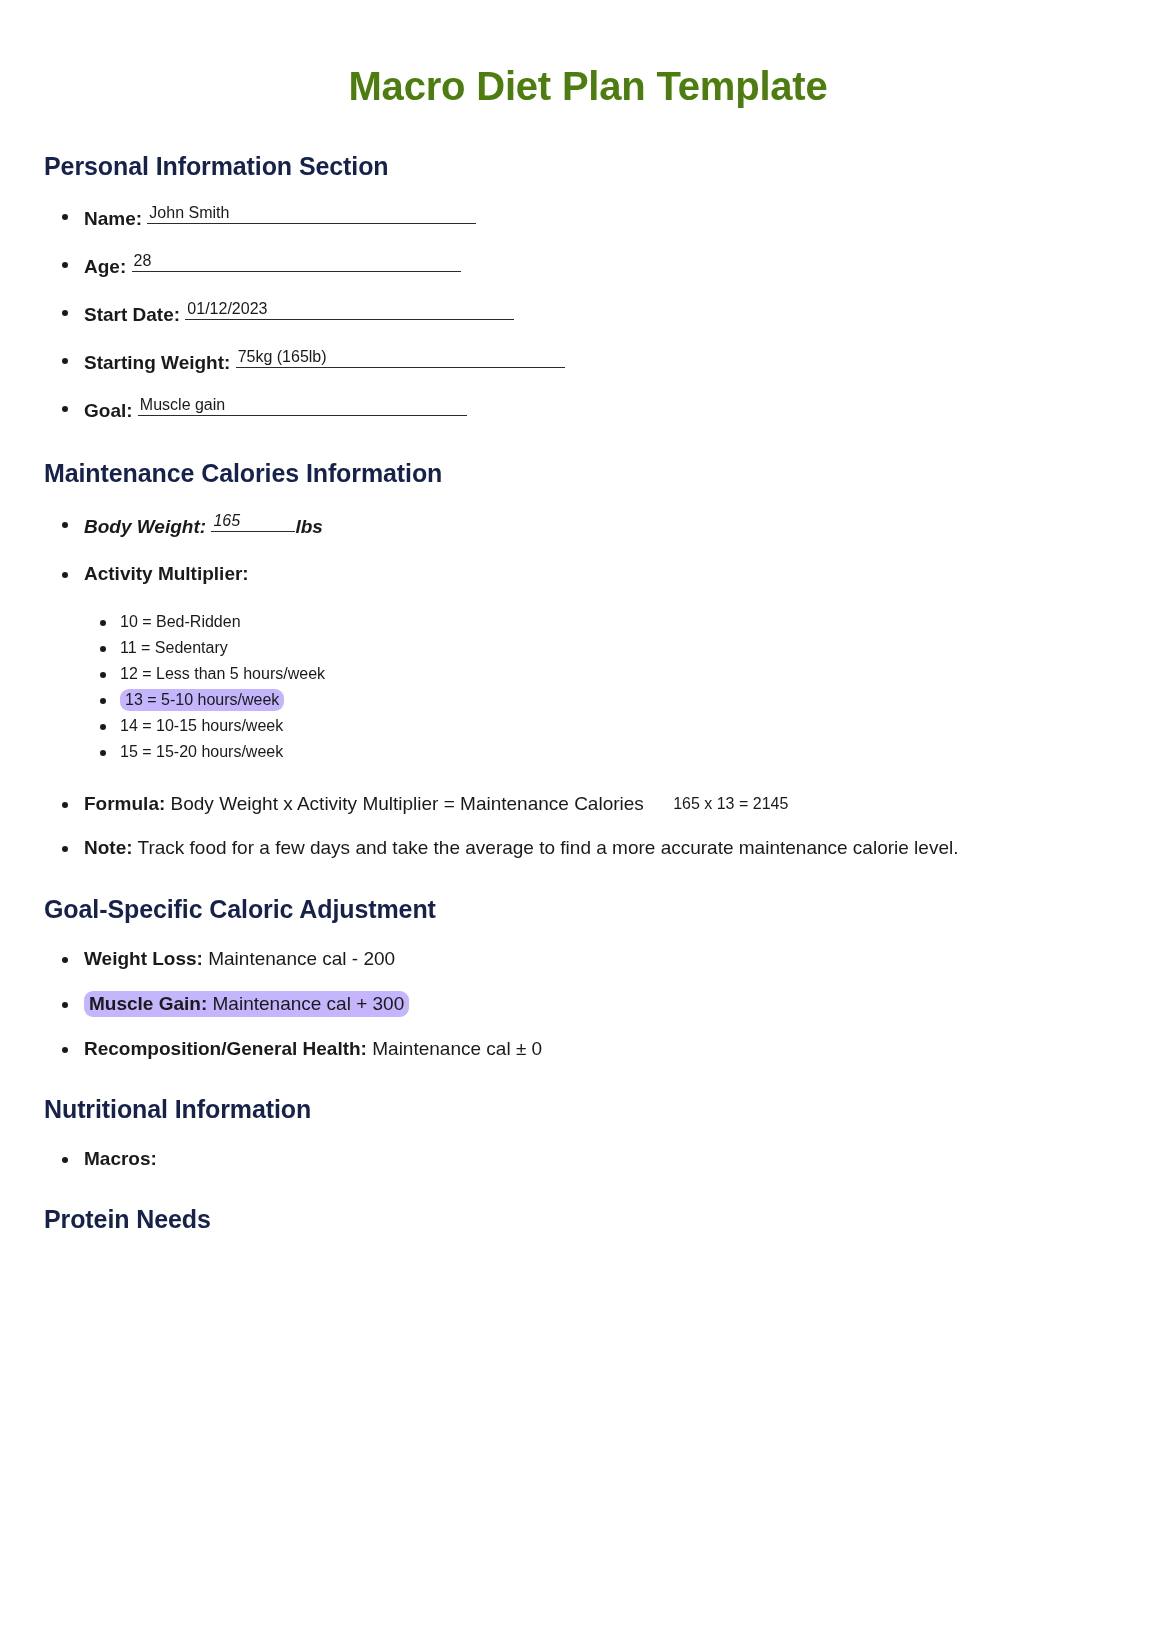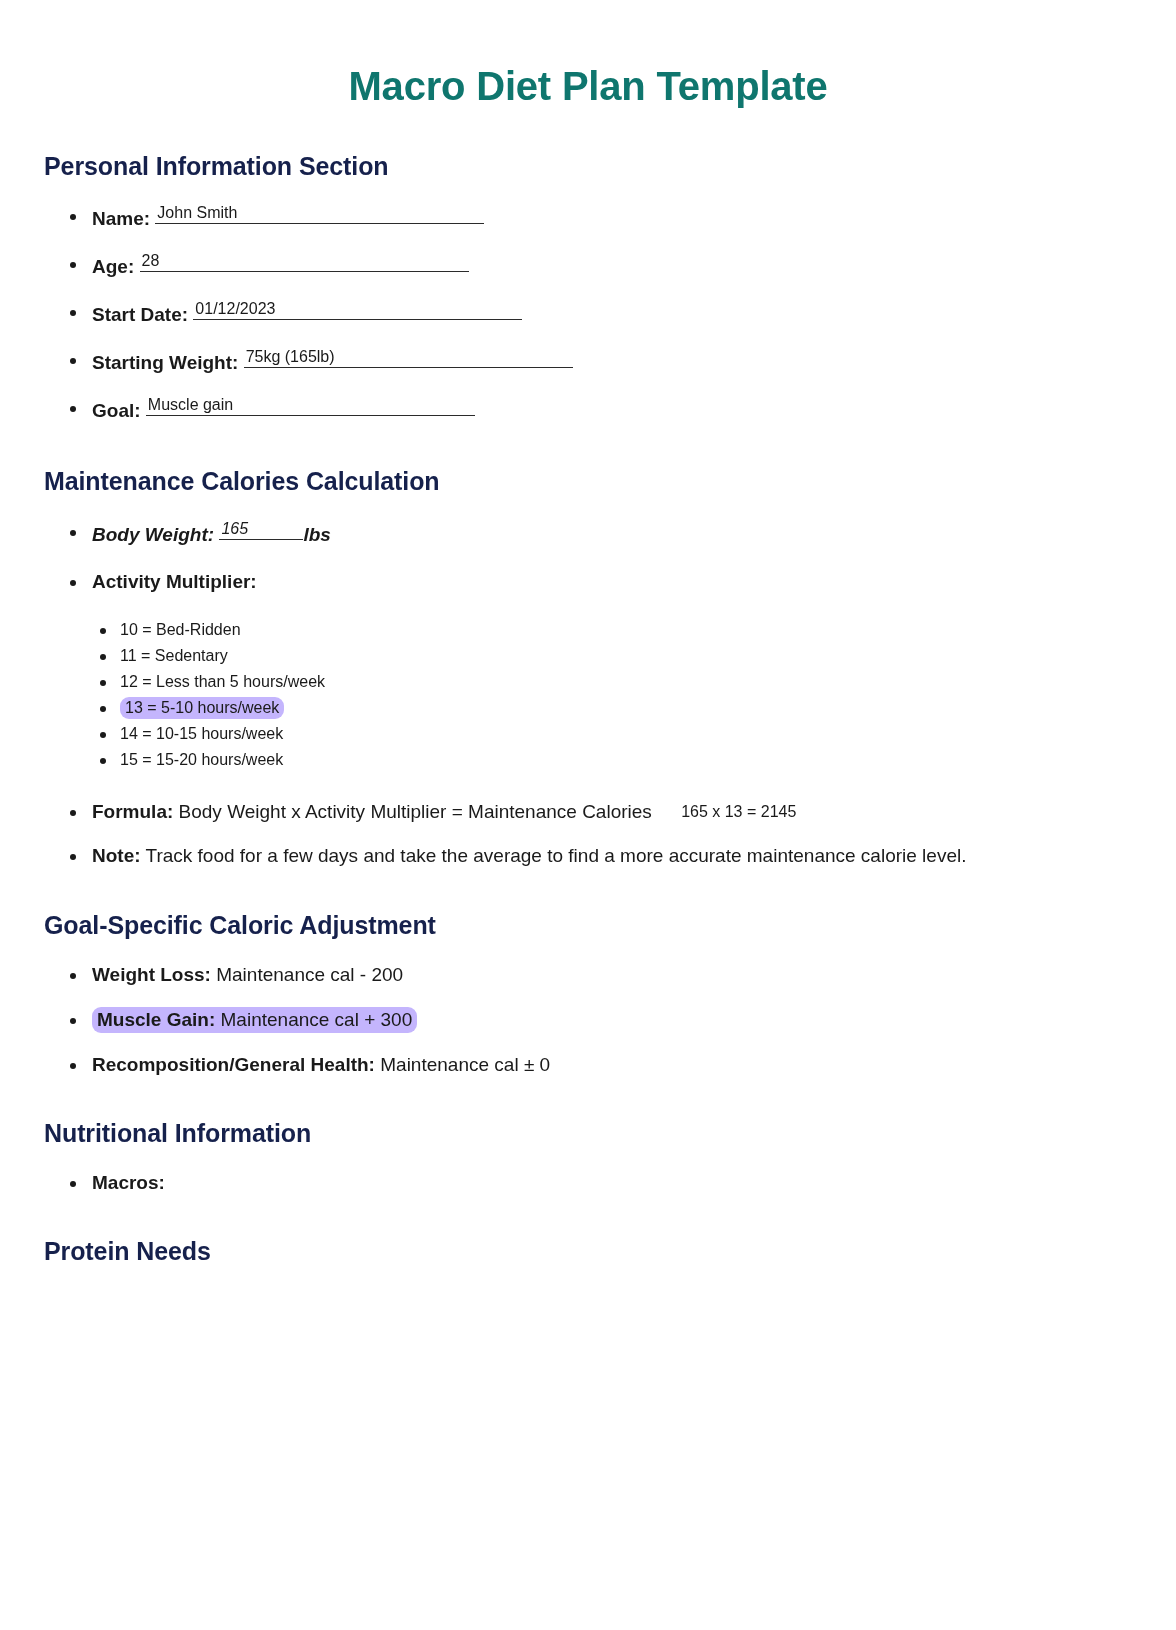--- a/index.html
+++ b/index.html
@@ -19,42 +19,42 @@
     height: 1630px;
     padding: 0;
     box-sizing: border-box;
     position: relative;
     background: #ffffff;
   }
   .doc-title {
     text-align: center;
     font-size: 40px;
     font-weight: bold;
-    color: #0f766e;
+    color: #4d7c0f;
     margin: 0;
     padding-top: 64px;
     letter-spacing: -0.2px;
   }
   .section-heading {
     font-size: 25px;
     font-weight: bold;
     color: #16214c;
     margin: 0;
     padding-left: 44px;
     letter-spacing: -0.1px;
   }
   .h-personal   { padding-top: 43px; }
   .h-maint      { padding-top: 35px; }
   .h-goal       { padding-top: 34px; }
   .h-nutri      { padding-top: 33px; }
   .h-protein    { padding-top: 33px; }
 
   ul.lvl1 {
     list-style: none;
-    margin: 8px;
+    margin: 0;
     padding: 0;
   }
   ul.lvl1 > li {
     position: relative;
     padding-left: 84px;
     font-size: 19px;
     line-height: 26px;
     color: #1a1a1a;
   }
   ul.lvl1 > li::before {
@@ -180,21 +180,21 @@
     <li class="pi-row">
       <span class="lbl">Starting Weight:</span>
       <span class="fill fill-weight">75kg (165lb)</span>
     </li>
     <li class="pi-row">
       <span class="lbl">Goal:</span>
       <span class="fill fill-goal">Muscle gain</span>
     </li>
   </ul>
 
-  <h2 class="section-heading h-maint">Maintenance Calories Calculation</h2>
+  <h2 class="section-heading h-maint">Maintenance Calories Information</h2>
 
   <ul class="lvl1">
     <li class="mc-first">
       <span class="lbl">Body Weight:</span>
       <span class="fill fill-bodywt">165</span><span class="units">lbs</span>
     </li>
     <li class="mc-row">
       <span class="lbl">Activity Multiplier:</span>
     </li>
   </ul>

